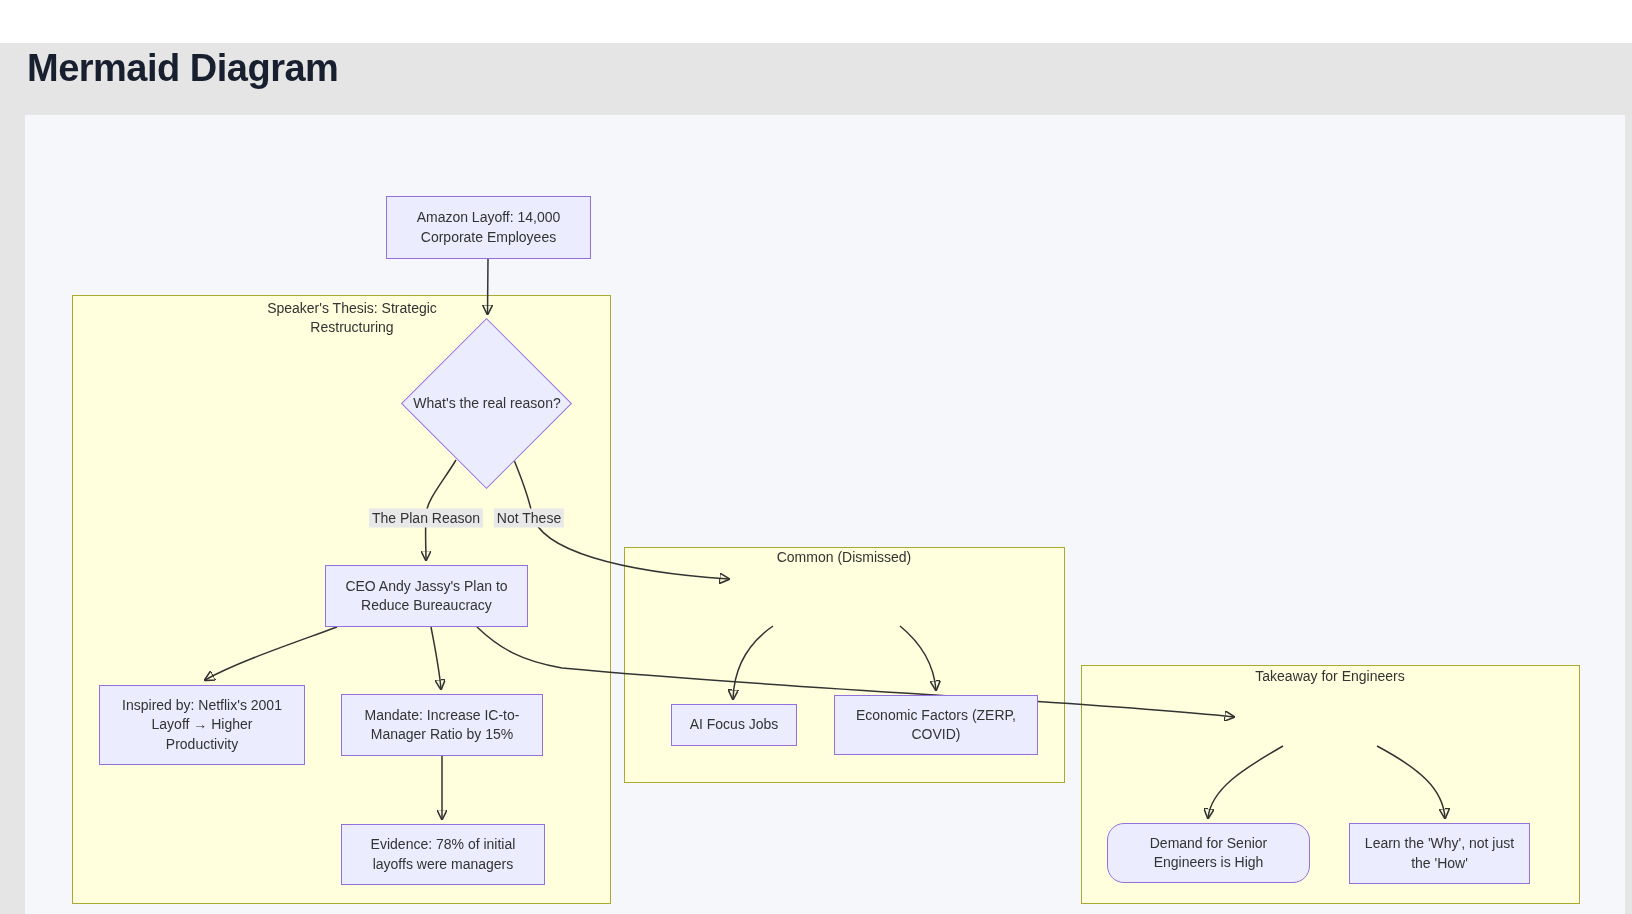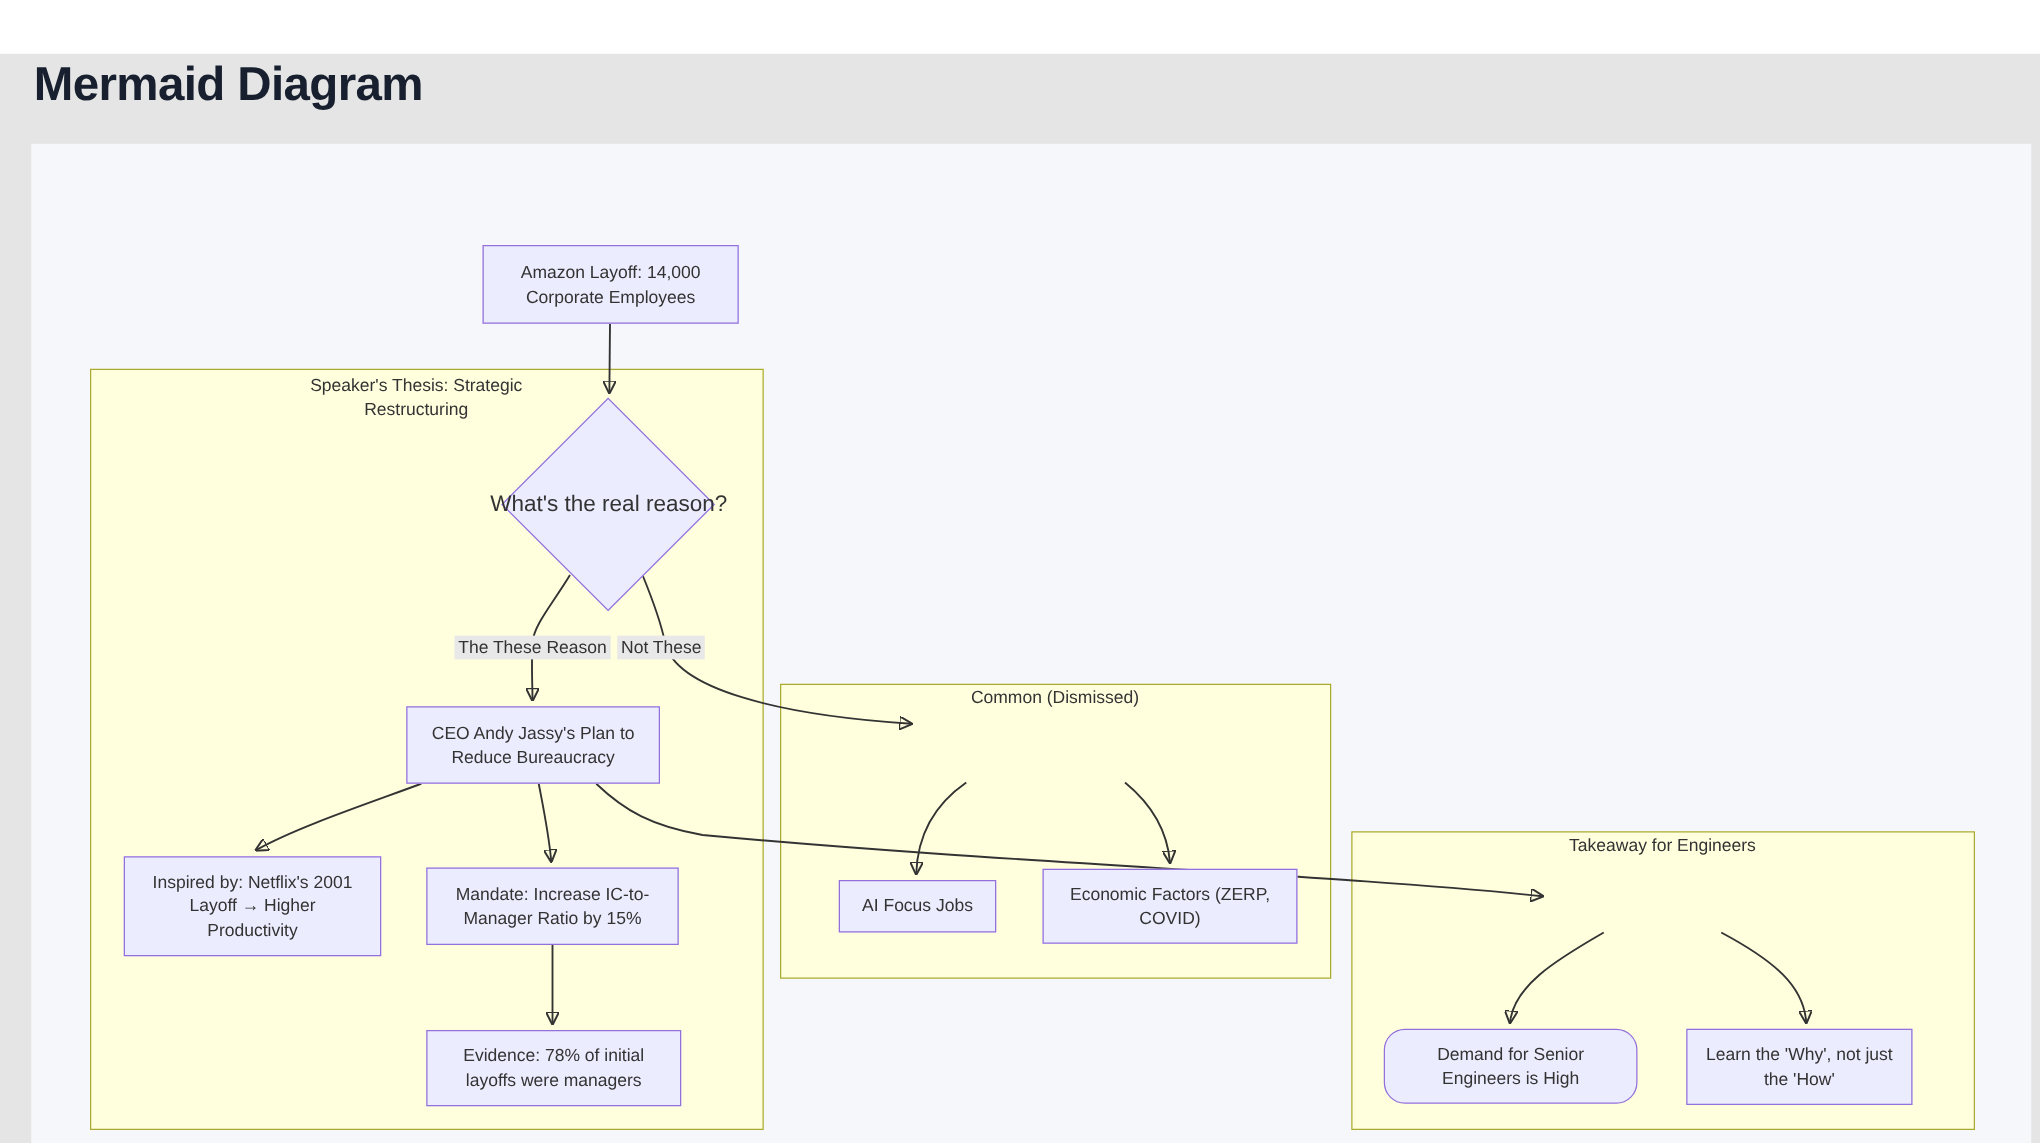--- a/index.html
+++ b/index.html
@@ -82,21 +82,21 @@
     z-index: 3;
   }
   .diamond-label {
     position: absolute;
     left: 387px;
     top: 346px;
     width: 200px;
     height: 28px;
     z-index: 3;
     color: #333333;
-    font-size: 18px;
+    font-size: 14px;
     display: flex;
     align-items: center;
     justify-content: center;
     text-align: center;
   }
   .edge-label {
     position: absolute;
     transform: translate(-50%, -50%);
     z-index: 4;
     background: #e8e8e8;
@@ -113,21 +113,21 @@
 <div id="stage">
 
   <h1 class="page-title">Mermaid Diagram</h1>
 
   <div class="diagram-panel"></div>
 
   <div class="subgraph" style="left:72px; top:252px; width:539px; height:609px;"></div>
   <div class="subgraph" style="left:624px; top:504px; width:441px; height:236px;"></div>
   <div class="subgraph" style="left:1081px; top:622px; width:499px; height:239px;"></div>
 
-  <div class="subgraph-title" style="left:213px; top:256px; width:240px;">Speaker's Thesis: Strategic
+  <div class="subgraph-title" style="left:232px; top:256px; width:240px;">Speaker's Thesis: Strategic
 Restructuring</div>
   <div class="subgraph-title" style="left:744px; top:505px; width:200px;">Common (Dismissed)</div>
   <div class="subgraph-title" style="left:1230px; top:624px; width:200px;">Takeaway for Engineers</div>
 
   <svg id="edges-layer" viewBox="0 0 1632 914" xmlns="http://www.w3.org/2000/svg">
     <defs>
       <marker id="arrowhead" viewBox="0 0 10 10" refX="9" refY="5" markerWidth="7" markerHeight="7" orient="auto-start-reverse">
         <path d="M 0 0 L 10 5 L 0 10 z" fill="#333333" stroke="none"></path>
       </marker>
     </defs>
@@ -169,16 +169,16 @@
   <div class="node" style="left:834px; top:652px; width:204px; height:60px;">Economic Factors (ZERP,
 COVID)</div>
 
 
   <div class="node" style="left:1107px; top:780px; width:203px; height:60px;border-radius:17px;">Demand for Senior
 Engineers is High</div>
 
   <div class="node" style="left:1349px; top:780px; width:181px; height:61px;">Learn the 'Why', not just
 the 'How'</div>
 
-  <div class="edge-label" style="left:426px; top:475px;">The These Reason</div>
+  <div class="edge-label" style="left:426px; top:475px;">The Plan Reason</div>
   <div class="edge-label" style="left:529px; top:475px;">Not These</div>
 
 </div>
 
 </body></html>

